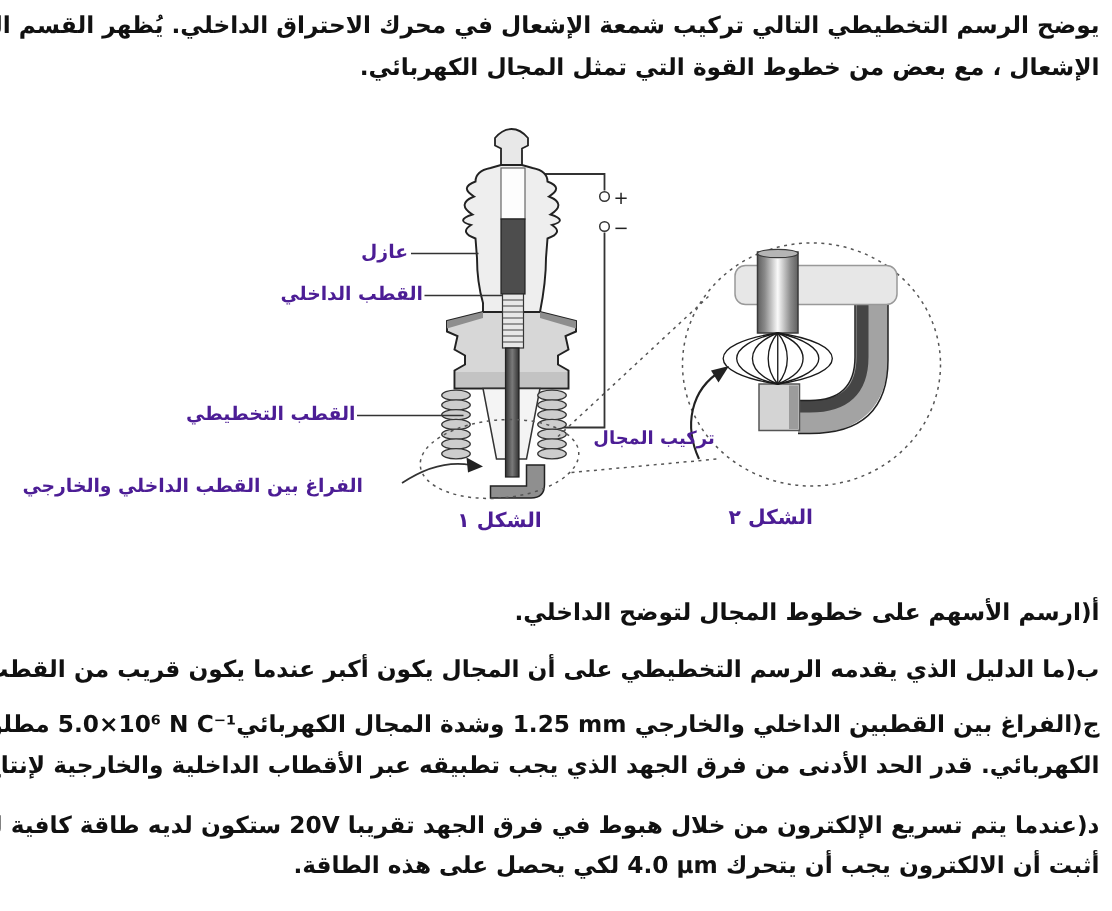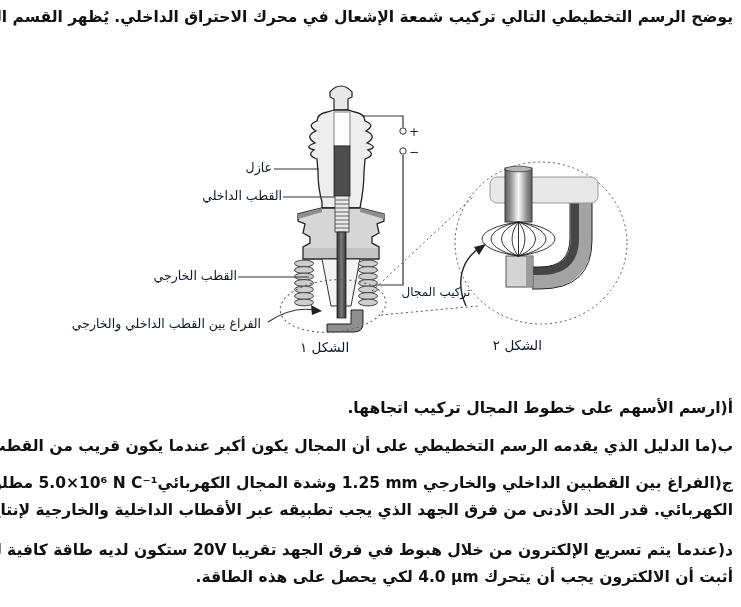--- a/index.html
+++ b/index.html
@@ -11,39 +11,40 @@
   .tline {
     direction:rtl; text-align:right; white-space:nowrap;
     font-weight:bold; font-size:15.5px; line-height:28px; color:#111;
   }
   .intro { position:absolute; top:3px; right:8px; left:8px; }
   .q { position:absolute; right:8px; left:8px; }
   .q .tline { line-height:27px; }
   #q-a { top:395px; } #q-b { top:433px; } #q-c { top:470px; } #q-d { top:537px; }
   .dlabel {
     position:absolute; direction:rtl; white-space:nowrap;
-    font-weight:normal; font-size:12.5px; color:#0f172a;
+    font-weight:bold; font-size:12.5px; color:#4c1d95;
   }
   #lbl-insulator { right:469px; top:160px; }
   #lbl-inner     { right:459px; top:188px;margin-left:36px; }
   #lbl-outer     { right:504px; top:268px; }
-  #lbl-gap       { right:480px; top:316px; }
+  #lbl-gap       { right:499px; top:316px; }
   #lbl-fieldlines{ left:394px; top:285px; width:84px; text-align:center; font-size:12px; }
-  #cap-fig1 { left:300px; top:339px; width:66px; text-align:left; font-size:13.5px; }
+  #cap-fig1 { left:300px; top:339px; width:66px; text-align:center; font-size:13.5px; }
   #cap-fig2 { left:476px; top:337px; width:66px; text-align:right; font-size:13.5px; }
   svg { position:absolute; left:0; top:0; }
   svg text { font-family:"DejaVu Sans", sans-serif; }
 </style>
 </head>
 <body>
 
 <div class="page">
 
   <div class="intro">
     <div class="tline">يوضح الرسم التخطيطي التالي تركيب شمعة الإشعال في محرك الاحتراق الداخلي. يُظهر القسم المكبر نهاية شمعة</div>
+    <div class="tline">الإشعال ، مع بعض من خطوط القوة التي تمثل المجال الكهربائي.</div>
   </div>
 
   <svg width="741" height="385" viewBox="0 0 741 385">
     <defs>
       <linearGradient id="cylGrad" x1="0" y1="0" x2="1" y2="0">
         <stop offset="0" stop-color="#5f5f5f"></stop>
           <stop offset="0.18" stop-color="#8a8a8a"></stop>
         <stop offset="0.5" stop-color="#fafafa"></stop>
           <stop offset="0.82" stop-color="#8a8a8a"></stop>
         <stop offset="1" stop-color="#5f5f5f"></stop>
@@ -131,28 +132,28 @@
       <path d="M274,169 L319,169"></path>
       <path d="M283,197 L335,197"></path>
       <path d="M238,277 L309,277"></path>
       <path d="M268,322 Q292,306 314,310"></path>
     </g>
     <polygon points="322,311 311,305 312,315" fill="#222"></polygon>
   </svg>
 
   <div class="dlabel" id="lbl-insulator">عازل</div>
   <div class="dlabel" id="lbl-inner">القطب الداخلي</div>
-  <div class="dlabel" id="lbl-outer">القطب الخارجي</div>
+  <div class="dlabel" id="lbl-outer">القطب التخطيطي</div>
   <div class="dlabel" id="lbl-gap">الفراغ بين القطب الداخلي والخارجي</div>
   <div class="dlabel" id="lbl-fieldlines">تركيب المجال</div>
   <div class="dlabel" id="cap-fig1">الشكل ١</div>
   <div class="dlabel" id="cap-fig2">الشكل ٢</div>
 
   <div class="q" id="q-a">
-    <div class="tline">أ(ارسم الأسهم على خطوط المجال تركيب اتجاهها.</div>
+    <div class="tline">أ(ارسم الأسهم على خطوط المجال لتوضح الداخلي.</div>
   </div>
   <div class="q" id="q-b">
     <div class="tline">ب(ما الدليل الذي يقدمه الرسم التخطيطي على أن المجال يكون أكبر عندما يكون قريب من القطب الداخلي؟</div>
   </div>
   <div class="q" id="q-c">
     <div class="tline">ج(الفراغ بين القطبين الداخلي والخارجي ⁦1.25 mm⁩ وشدة المجال الكهربائي⁦5.0×10⁶ N C⁻¹⁩ مطلوبة للانهيار</div>
     <div class="tline">الكهربائي. قدر الحد الأدنى من فرق الجهد الذي يجب تطبيقه عبر الأقطاب الداخلية والخارجية لإنتاج شرارة.</div>
   </div>
   <div class="q" id="q-d">
     <div class="tline">د(عندما يتم تسريع الإلكترون من خلال هبوط في فرق الجهد تقريبا ⁦20V⁩ ستكون لديه طاقة كافية لتأين ذرة نيتروجين.</div>

